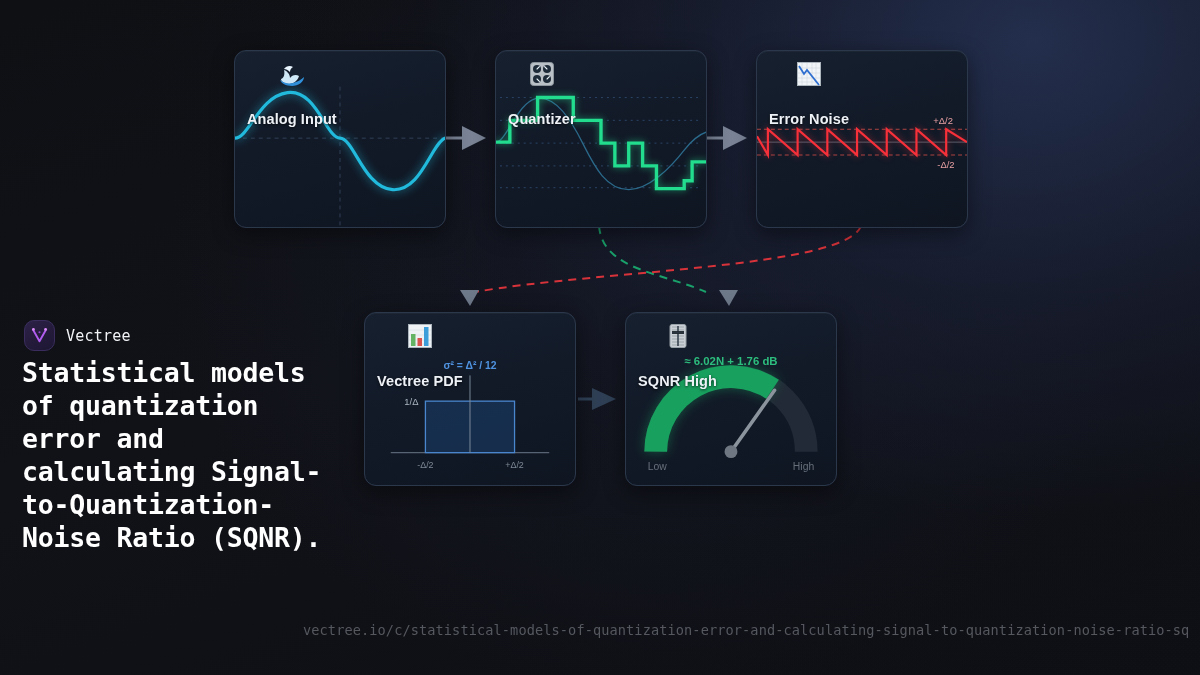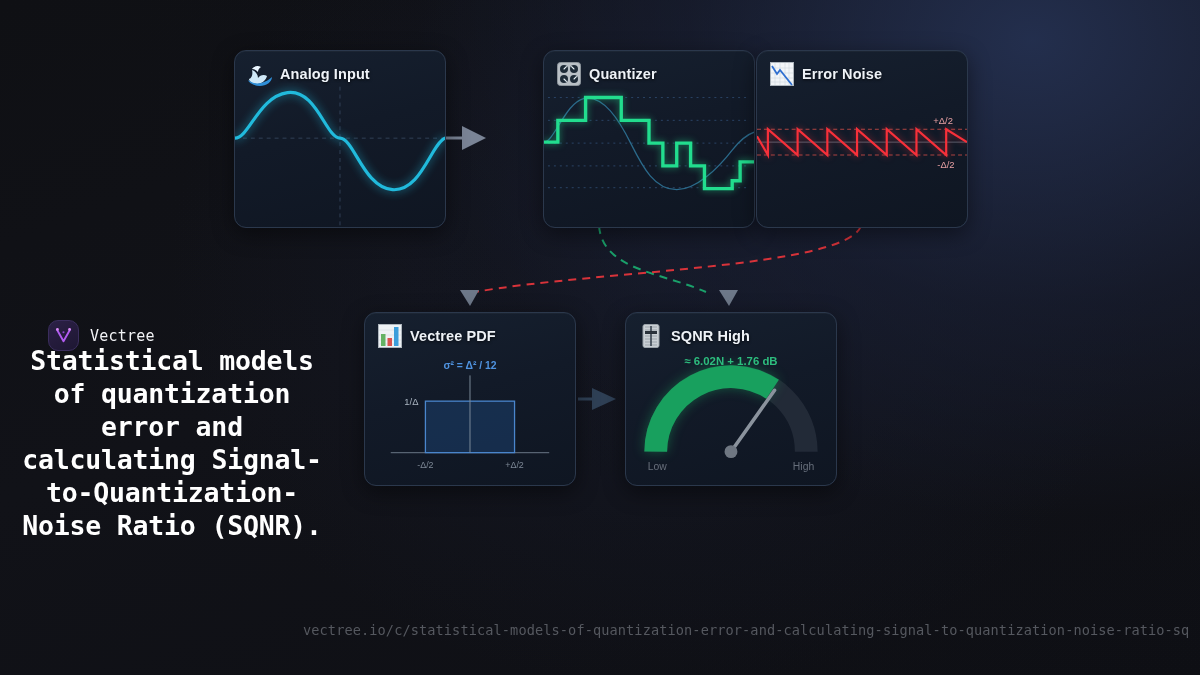--- a/index.html
+++ b/index.html
@@ -24,22 +24,23 @@
     position: absolute;
     border-radius: 12px;
     background: linear-gradient(165deg, #16202f 0%, #121a28 45%, #0f1622 100%);
     border: 1px solid #2b384c;
     box-shadow: 0 6px 22px rgba(0,0,0,0.45), inset 0 1px 0 rgba(255,255,255,0.03);
     overflow: hidden;
   }
   .card-head {
     position: absolute;
     top: 10px; left: 12px;
-    display: flex; align-items: center; gap: 7px;
+    display: flex; align-items: center; gap: 24px;
     z-index: 5;
+    flex-direction: column;
   }
   .card-ico {
     width: 26px; height: 26px;
     display: block;
     flex: 0 0 26px;
   }
   .card-title {
     font-size: 14.5px;
     font-weight: bold;
     color: #eef2f7;
@@ -48,48 +49,47 @@
     white-space: nowrap;
   }
   .card-canvas { position: absolute; inset: 0; }
 
   
   .arrow { position: absolute; }
 
   
   .brandrow {
     position: absolute;
-    left: 36px; top: 320px;
+    left: 12px; top: 320px;
     display: flex; align-items: center; gap: 11px; padding-left: 12px;
   }
   .brandmark {
     width: 31px; height: 31px; border-radius: 10px;
     background: linear-gradient(150deg, #2c2147 0%, #241b3b 55%, #1d1733 100%);
     border: 1px solid #3a2d5d;
     display: flex; align-items: center; justify-content: center;
   }
   .brandname {
     font-family: "DejaVu Sans Mono", monospace;
     font-size: 15px;
     color: #f2f3f6;
     letter-spacing: .2px;
   }
   .headline {
     position: absolute;
-    left: 22px; top: 344px;
+    left: 22px; top: 356px;
     width: 300px;
     font-family: "DejaVu Sans Mono", monospace;
     font-weight: bold;
     font-size: 26.5px;
     line-height: 33px;
     color: #ffffff;
     letter-spacing: -0.2px;
     white-space: pre-wrap;
     word-break: break-word;
-    text-align: center;
   }
   .urlbar {
     position: absolute;
     left: 303px; top: 622px;
     font-family: "DejaVu Sans Mono", monospace;
     font-size: 13.6px;
     color: #55585f;
     letter-spacing: .1px;
     white-space: nowrap;
     width: 900px;
@@ -138,21 +138,21 @@
     <div class="card-head">
       <svg class="card-ico" viewBox="0 0 26 26">
         <path d="M2 18c3-1 4-5 3-9 3 1 6 4 6 8 2-3 6-4 9-2-1 4-5 8-10 8-5 0-8-3-8-5z" fill="#cfe8f7"></path>
         <path d="M1 19c4 3 8 4 13 3 4-1 8-3 11-6 0 5-6 9-12 9S2 22 1 19z" fill="#2f8fd8"></path>
         <path d="M5 8c2-3 6-4 9-2-2 1-3 3-3 5-2-2-4-3-6-3z" fill="#eaf6ff"></path>
       </svg>
       <span class="card-title">Analog Input</span>
     </div>
   </div>
 
-  <div class="card" style="left:495px;top:50px;width:212px;height:178px;margin-left:48px;">
+  <div class="card" style="left:495px;top:50px;width:212px;height:178px;">
     <svg class="card-canvas" viewBox="0 0 212 178">
       <g stroke="#2f4b70" stroke-width="1" stroke-dasharray="2 4" opacity=".85">
         <line x1="4" y1="47" x2="208" y2="47"></line>
         <line x1="4" y1="70" x2="208" y2="70"></line>
         <line x1="4" y1="93" x2="208" y2="93"></line>
         <line x1="4" y1="116" x2="208" y2="116"></line>
         <line x1="4" y1="138" x2="208" y2="138"></line>
       </g>
       <path d="M 0 92 C 10 92 22 52 40 48 C 60 44 76 70 88 94 C 100 118 112 140 134 140 C 154 140 176 118 190 100 C 198 90 206 84 212 82" fill="none" stroke="#2c6e8f" stroke-width="1.3" opacity=".95"></path>
       <polyline points="0,92 14,92 14,70 42,70 42,47 78,47 78,70 106,70 106,93 120,93 120,116 134,116 134,93 148,93 148,116 162,116 162,139 190,139 190,131 198,131 198,112 212,112" fill="none" stroke="#22dd8e" stroke-width="3.4" stroke-linejoin="miter" stroke-linecap="square" style="filter:drop-shadow(0 0 4px rgba(34,221,142,.6));"></polyline>

